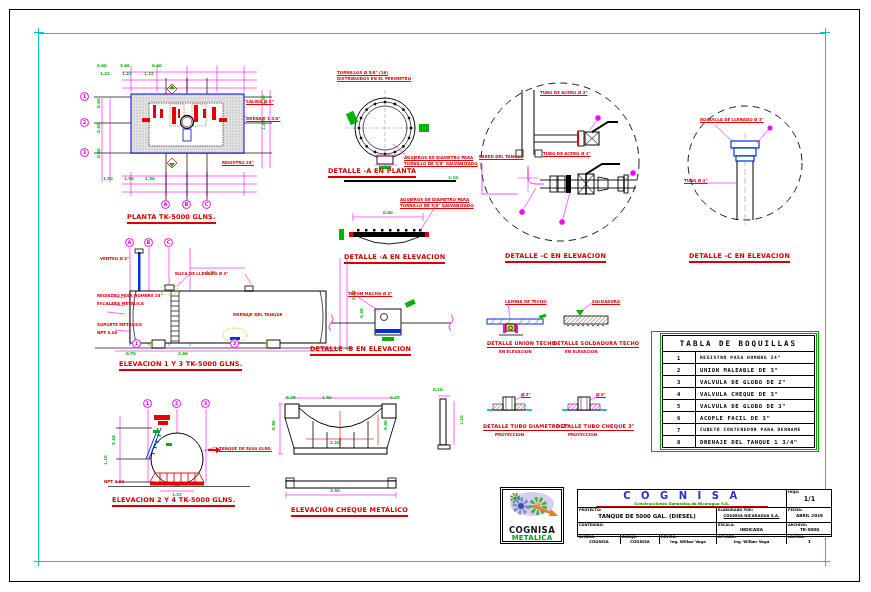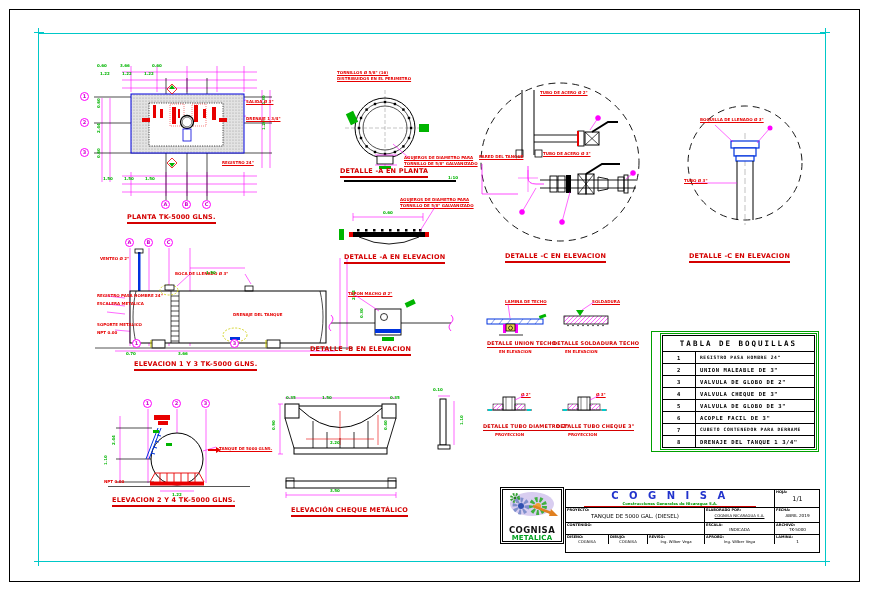--- a/index.html
+++ b/index.html
@@ -32,24 +32,24 @@
   #tabla .tbl-title{height:15px;display:flex;align-items:center;justify-content:center;
        font-size:7.5px;font-weight:bold;letter-spacing:2px;border-bottom:1px solid #000;}
   #tabla .tbl-head{display:flex;height:14px;border-bottom:1px solid #000;font-size:7.5px;font-weight:bold;letter-spacing:1.5px;}
   #tabla .tbl-row{display:flex;height:11px;border-bottom:1px solid #000;font-size:5.5px;font-weight:bold;letter-spacing:.6px;}
   #tabla .tbl-row:last-child{border-bottom:none;}
   #tabla .c-ref{width:32px;border-right:1px solid #000;display:flex;align-items:center;justify-content:center;}
   #tabla .tbl-head .c-ref{font-size:7px;}
   #tabla .c-desc{flex:1;display:flex;align-items:center;padding-left:4px;}
   #tabla .tbl-head .c-desc{justify-content:center;padding-left:0;}
   
-  #tblock{position:absolute;left:565px;top:489px;width:255px;height:64px;border:1px solid #000;box-sizing:border-box;background:#fff;}
+  #tblock{position:absolute;left:577px;top:489px;width:255px;height:48px;border:1px solid #000;box-sizing:border-box;background:#fff;}
   .tbc{position:absolute;box-sizing:border-box;overflow:hidden;}
   .tbc .flab{position:absolute;left:1px;top:0px;font-size:3.5px;color:#000;font-weight:bold;white-space:nowrap;}
-  .tbc .fval{position:absolute;left:0;right:0;top:5px;text-align:center;font-size:5px;font-weight:normal;color:#000;white-space:nowrap;}
+  .tbc .fval{position:absolute;left:0;right:0;top:5px;text-align:center;font-size:5px;font-weight:bold;color:#000;white-space:nowrap;}
   .bl{border-left:1px solid #000;} .bt{border-top:1px solid #000;}
   .company{display:block;text-align:center;color:#2233cc;font-weight:bold;font-size:10px;letter-spacing:3.5px;line-height:1.05;margin-top:1px;}
   .subtitle{display:block;text-align:center;color:#009900;font-size:3.8px;font-weight:bold;border-bottom:1px solid #cc0000;line-height:1.2;margin:0 18px;}
   
   #logo{position:absolute;left:500px;top:487px;width:64px;height:57px;border:1px solid #000;box-sizing:border-box;padding:1px;background:#fff;}
   #logo .inner{border:1px solid #000;width:100%;height:100%;box-sizing:border-box;text-align:center;}
   #logo .l1{display:block;font-size:8.5px;font-weight:bold;color:#111;letter-spacing:.4px;line-height:1;}
   #logo .l2{display:block;font-size:7px;font-weight:bold;color:#00a020;letter-spacing:.2px;line-height:1;}
 </style>
 </head>
@@ -184,21 +184,21 @@
   <span class="lbl-r" style="left:97px;top:301px">ESCALERA METALICA</span>
   <span class="lbl-r" style="left:97px;top:322px">SOPORTE METALICO</span>
   <span class="lbl-r" style="left:175px;top:271px">BOCA DE LLENADO Ø 3"</span>
   <span class="lbl-r" style="left:233px;top:312px">DRENAJE DEL TANQUE</span>
   <span class="lbl-r" style="left:97px;top:330px">NPT 0.00</span>
   <span class="dim-g" style="left:206px;top:271px">1.50</span>
   <span class="dim-g v" style="left:352px;top:300px">2.44</span>
   <span class="dim-g v" style="left:360px;top:318px">0.30</span>
   <span class="dim-g" style="left:126px;top:352px">0.70</span>
   <span class="dim-g" style="left:178px;top:352px">3.66</span>
-  <div class="t-red" style="left:134px;top:361px">ELEVACION 1 Y 3 TK-5000 GLNS.</div>
+  <div class="t-red" style="left:119px;top:361px">ELEVACION 1 Y 3 TK-5000 GLNS.</div>
 
   <svg style="left:98px;top:383px" width="160" height="112" viewBox="0 0 160 112">
     <g stroke="#ff00ff" stroke-width="0.6" fill="none">
       <path d="M50,26 V100 M79,26 V100 M108,26 V100"></path>
       <path d="M22,33 V99"></path>
       <path d="M62,108 H96"></path>
       <path d="M105,68 L118,64"></path>
     </g>
     <g stroke="#000" stroke-width="0.7" fill="none">
       <path d="M18,45 H54 M18,76 H54 M18,99 H56"></path>
@@ -261,21 +261,21 @@
     </g>
     <rect x="13" y="28" width="8" height="12" fill="#00b400" transform="rotate(-25 17 34)"></rect>
     <rect x="84" y="40" width="10" height="8" fill="#00b400"></rect>
     <rect x="42" y="72" width="16" height="8" fill="#fff" stroke="#000" stroke-width="0.9"></rect>
     <path d="M40,71 H62 M40,81 H62" stroke="#ff00ff" stroke-width="0.6"></path>
     <rect x="44" y="82" width="12" height="3" fill="#00b400"></rect>
     <path d="M58,60 L74,74" stroke="#ff00ff" stroke-width="0.6"></path>
   </svg>
   <span class="lbl-r u" style="left:404px;top:155px">AGUJEROS DE DIAMETRO PARA</span>
   <span class="lbl-r u" style="left:404px;top:161px">TORNILLO DE 5/8" GALVANIZADO</span>
-  <div class="t-red" style="left:340px;top:168px">DETALLE -A  EN PLANTA</div>
+  <div class="t-red" style="left:328px;top:168px">DETALLE -A  EN PLANTA</div>
   <div class="scalebar" style="left:344px;top:180px;width:112px"></div>
   <span class="dim-g" style="left:448px;top:176px">1:10</span>
 
   <span class="lbl-r u" style="left:400px;top:197px">AGUJEROS DE DIAMETRO PARA</span>
   <span class="lbl-r u" style="left:400px;top:203px">TORNILLO DE 5/8" GALVANIZADO</span>
   <svg style="left:335px;top:195px" width="130" height="55" viewBox="0 0 130 55">
     <path d="M18,22 H88" stroke="#ff00ff" stroke-width="0.6"></path>
     <path d="M18,18 V26 M88,18 V26" stroke="#ff00ff" stroke-width="0.6"></path>
     <g fill="#000">
       <rect x="18" y="37" width="72" height="5"></rect>

